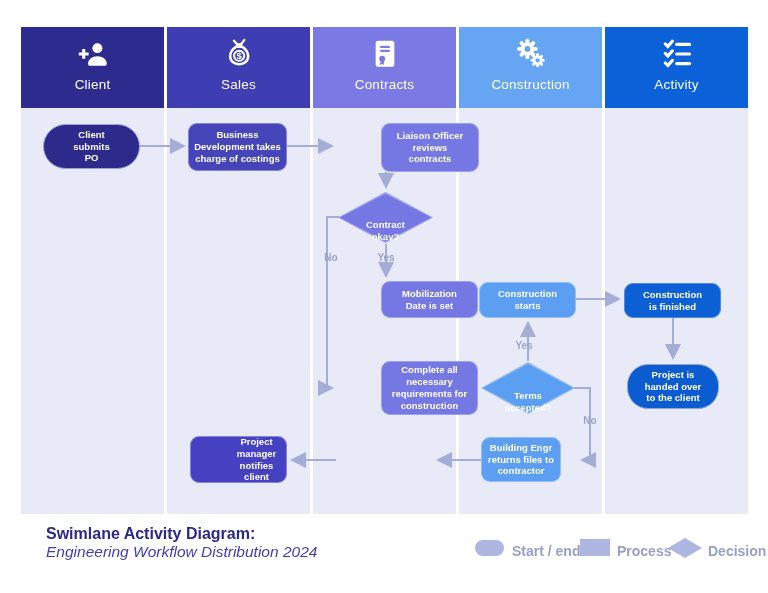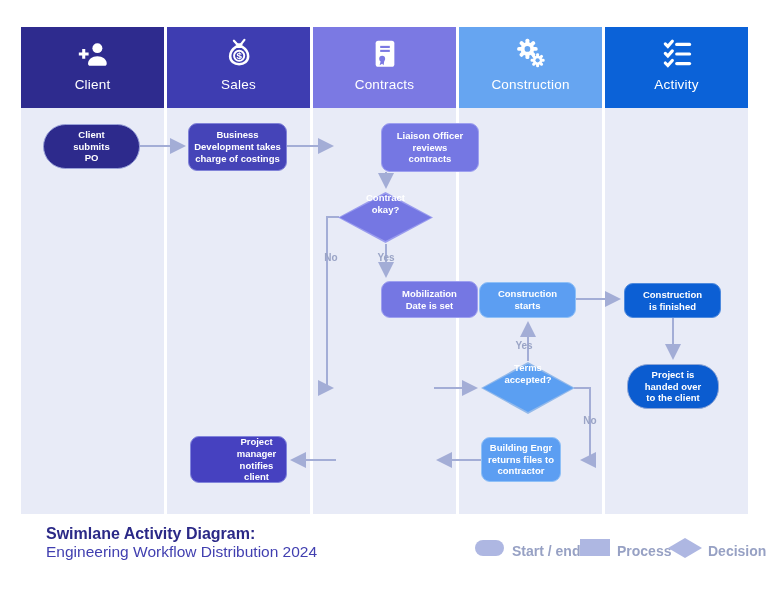--- a/index.html
+++ b/index.html
@@ -17,33 +17,33 @@
           text-align:center;white-space:pre-line;}
   .rect{border-radius:9px;}
   .pill{border-radius:24px;}
   .p-indigo{background:#4544b8;border:1.5px solid #8183d8;}
   .p-indigo2{background:#4641c0;border:1.5px solid #8285dc;padding-left:36px;}
   .p-purple{background:#7577e3;border:1.5px solid #9ea0f0;margin-left:44px;}
   .p-blue{background:#5c9ef2;border:1.5px solid #8fc0f7;}
   .p-bluedark{background:#0c5fd4;border:1.5px solid #4e8ade;}
   .pill-start{background:#2d2a8c;border:1.5px solid #9aa2d8;}
   .pill-end{background:#0b5cd0;border:1.5px solid #8fa6d6;}
-  .diamond{position:absolute;display:flex;align-items:flex-start;justify-content:center;}
+  .diamond{position:absolute;display:flex;align-items:flex-end;justify-content:center;}
   .dlayer{position:absolute;clip-path:polygon(50% 0,100% 50%,50% 100%,0 50%);}
   .dout{inset:0;}.din{inset:2px;}
   .d-purple-out{background:#9a9cee;}.d-purple-in{background:#7577e3;}
   .d-blue-out{background:#93b9ea;}.d-blue-in{background:#5b9ff2;}
   
   svg.edges{position:absolute;left:0;top:0;z-index:1;}
   .edge{fill:none;stroke:#a3add6;stroke-width:2;}
   .elabel{position:absolute;z-index:2;color:#9aa4c6;font-size:10px;font-weight:600;
           transform:translate(-50%,-50%);}
   
   .title{position:absolute;left:46px;top:523px;color:#2b2987;font-size:16px;font-weight:800;line-height:1.32;}
-  .subtitle{position:absolute;left:46px;top:543px;color:#413fb0;font-size:15.5px;font-weight:400;}
+  .subtitle{position:absolute;left:46px;top:543px;color:#413fb0;font-size:15.5px;font-weight:400;font-style:italic;}
   .legend-swatch{position:absolute;background:#aeb7e2;}
   .legend-label{position:absolute;color:#97a1c4;font-size:14px;font-weight:600;}
 </style>
 </head>
 <body>
 
 <div class="stage">
 
   <div class="lane-body" style="left:21px"></div>
   <div class="lane-body" style="left:167px"></div>
@@ -198,20 +198,26 @@
     <span class="nlabel">Terms
 accepted?</span>
   </div>
 
   <div class="node pill pill-end" style="left:627px;top:364px;width:92px;height:45px;border-radius:21px;z-index:2">
     <span class="nlabel">Project is
 handed over
 to the client</span>
   </div>
 
+  <div class="node rect p-purple" style="left:337px;top:361px;width:97px;height:54px;z-index:2">
+    <span class="nlabel">Complete all
+necessary
+requirements for
+construction</span>
+  </div>
 
 
   <div class="node rect p-indigo2" style="left:190px;top:436px;width:97px;height:47px;z-index:2">
     <span class="nlabel">Project
 manager
 notifies client</span>
   </div>
 
   <div class="node rect p-blue" style="left:481px;top:437px;width:80px;height:45px;z-index:2">
     <span class="nlabel">Building Engr

